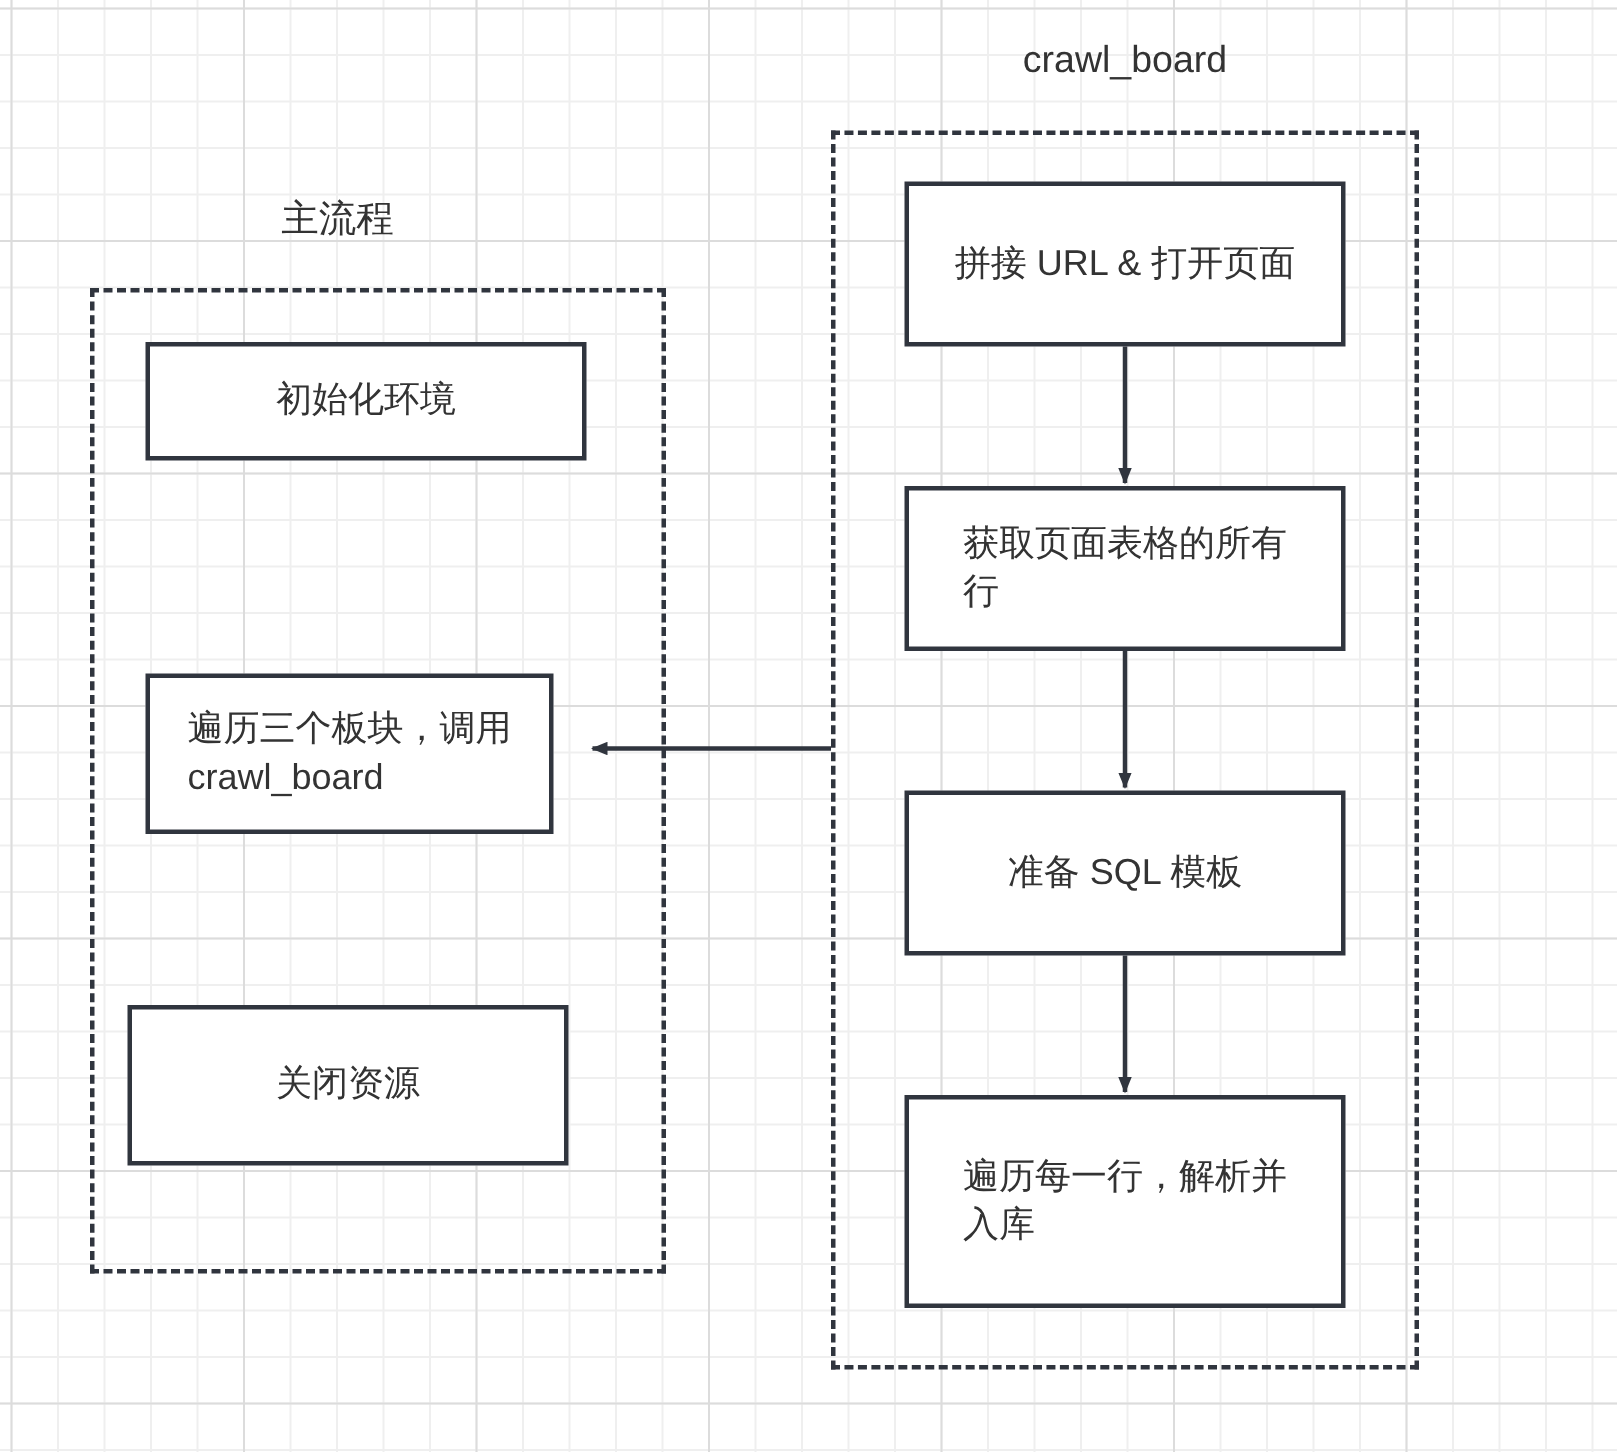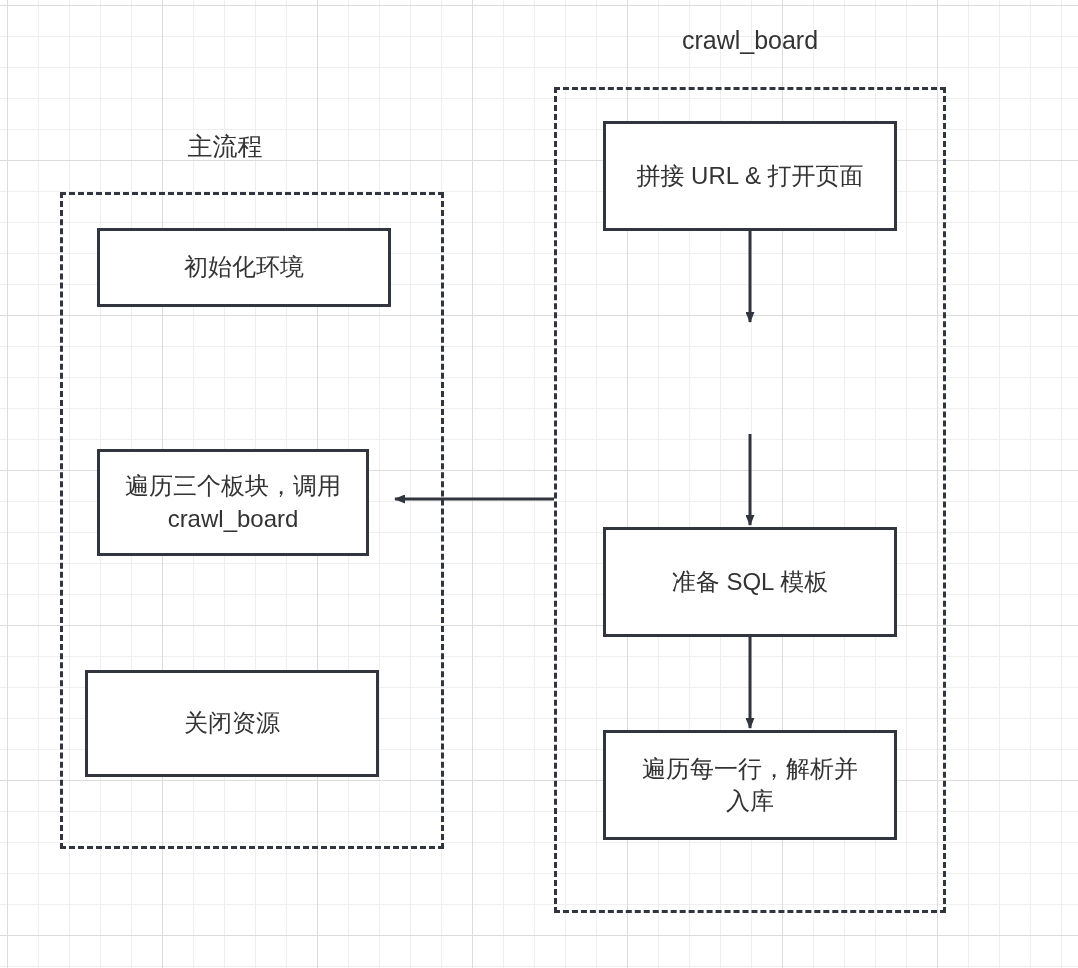--- a/index.html
+++ b/index.html
@@ -47,21 +47,20 @@
 
   
   .node {
     position: absolute;
     box-sizing: border-box;
     border: 3px solid #30353e;
     background: #ffffff;
     display: flex;
     align-items: center;
     justify-content: center;
-    text-align: center;
     color: #333333;
     font-size: 24px;
     line-height: 1.35;
     padding: 4px 10px;
   }
   .node-text {
     display: block;
     white-space: pre-line;
   }
 
@@ -94,26 +93,30 @@
   </div>
 
   <div class="group-label" style="left:640px; top:25px; width:220px;">crawl_board</div>
 
   <div class="group" style="left:554px; top:87px; width:392px; height:826px;"></div>
 
   <div class="node" style="left:603px; top:121px; width:294px; height:110px;">
     <span class="node-text">拼接 URL &amp; 打开页面</span>
   </div>
 
+  <div class="node" style="left:603px; top:324px; width:294px; height:110px;">
+    <span class="node-text">获取页面表格的所有
+行</span>
+  </div>
 
   <div class="node" style="left:603px; top:527px; width:294px; height:110px;">
     <span class="node-text">准备 SQL 模板</span>
   </div>
 
-  <div class="node" style="left:603px; top:730px; width:294px; height:110px;">
+  <div class="node" style="left:603px; top:730px; width:294px; height:142px;">
     <span class="node-text">遍历每一行，解析并
 入库</span>
   </div>
 
   <div class="edge" style="left:0; top:0; width:1078px; height:968px;">
     <svg width="1078" height="968" xmlns="http://www.w3.org/2000/svg">
       <defs>
         <marker id="arrowhead" markerWidth="11" markerHeight="9" refX="10" refY="4.5" orient="auto" markerUnits="userSpaceOnUse">
           <path d="M0,0 L11,4.5 L0,9 z" fill="#30353e"></path>
         </marker>

